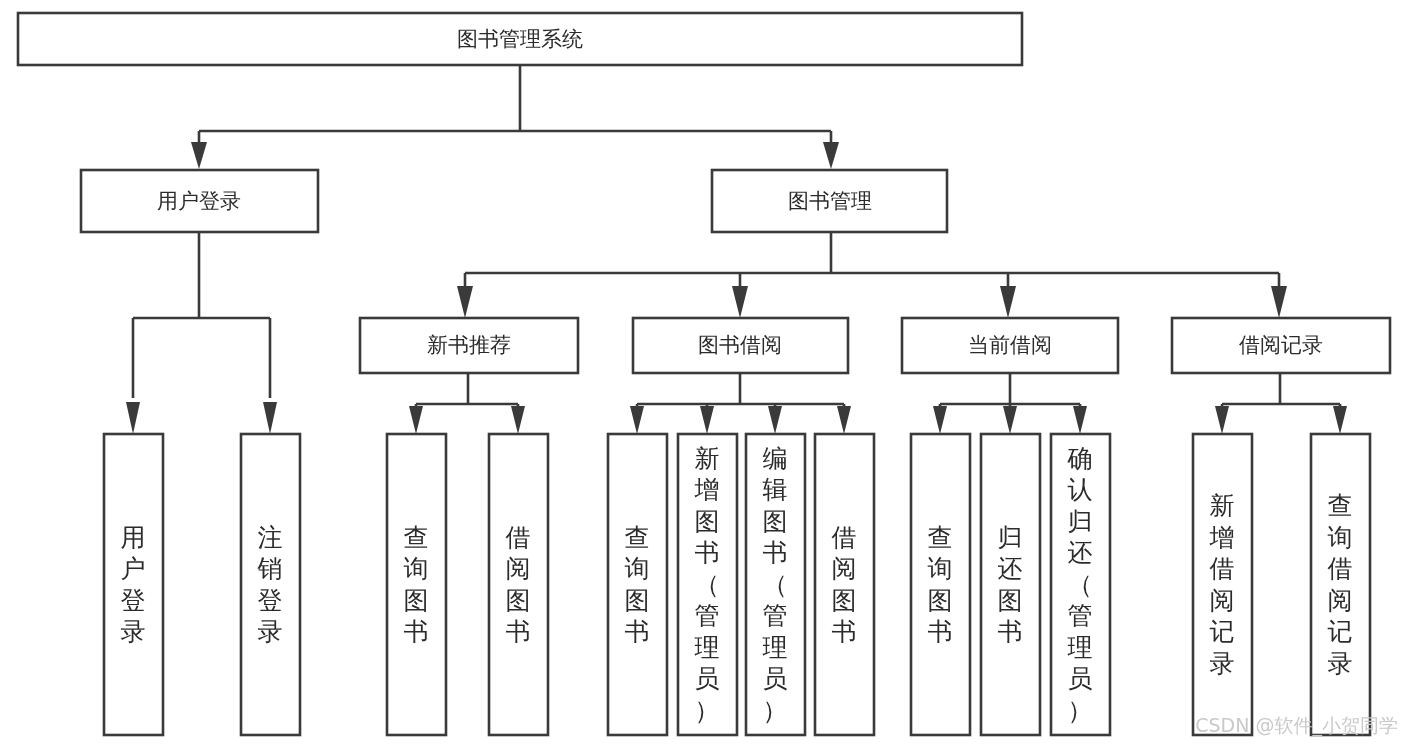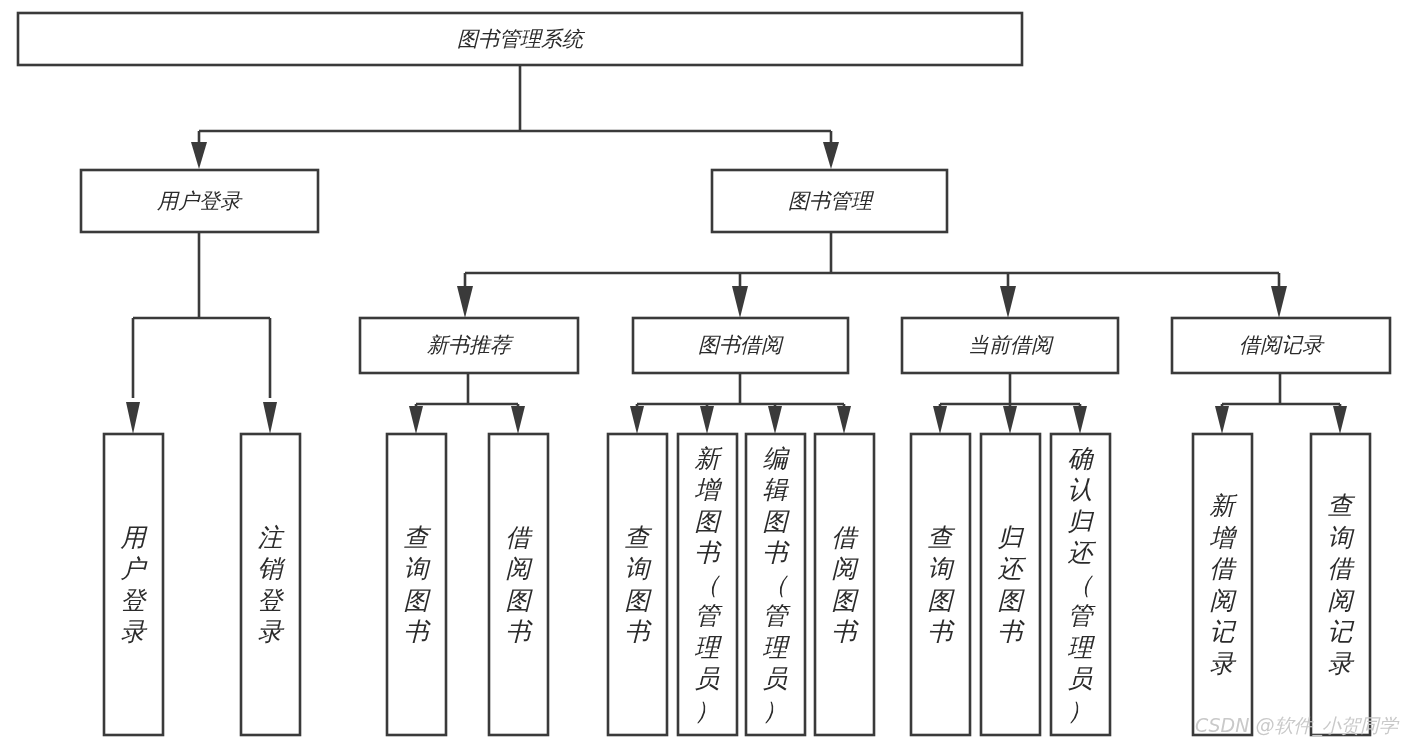--- a/index.html
+++ b/index.html
@@ -12,21 +12,20 @@
     width: 1405px;
     height: 747px;
     font-family: "DejaVu Sans", "Liberation Sans", sans-serif;
     overflow: hidden;
   }
   #diagram-root {
     position: relative;
     width: 1405px;
     height: 747px;
     background: #ffffff;
-    font-style: italic;
   }
   svg#tree-svg {
     position: absolute;
     left: 0;
     top: 0;
     width: 1405px;
     height: 747px;
     display: block;
   }
   .node-box {

